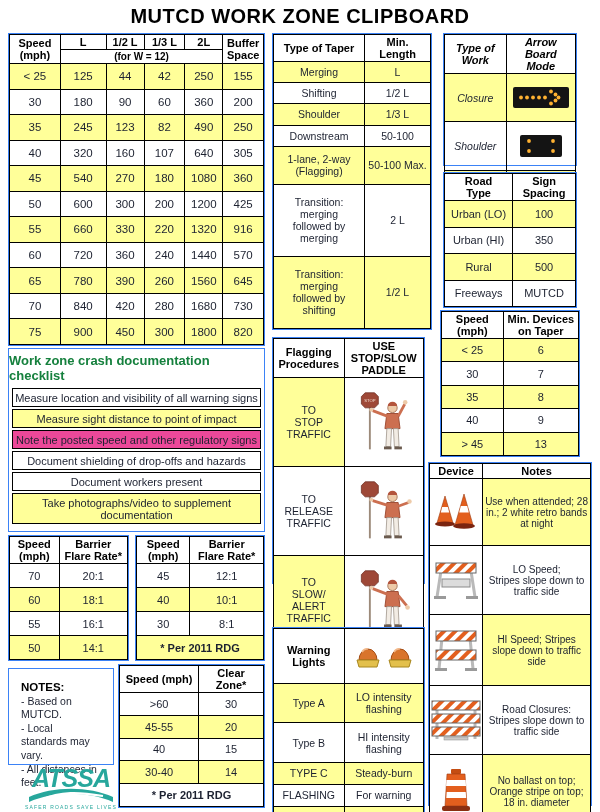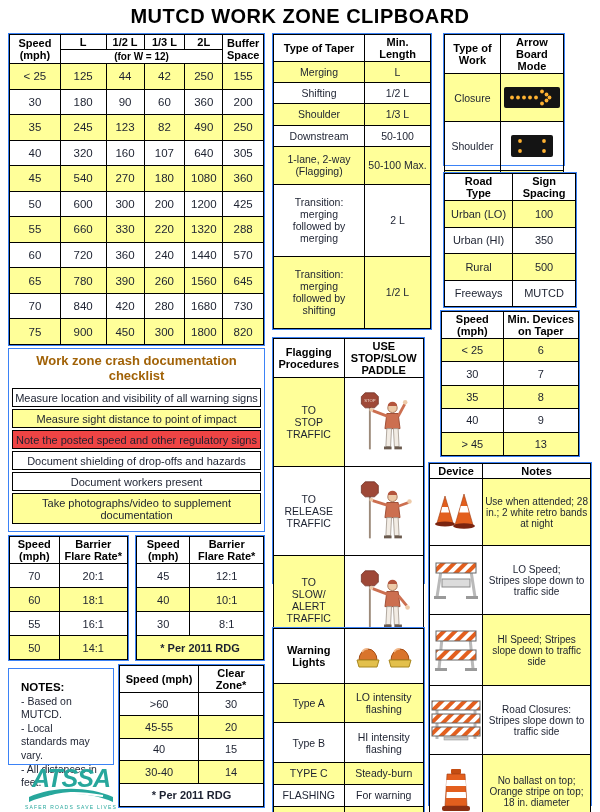--- a/index.html
+++ b/index.html
@@ -10,21 +10,21 @@
   table { border-collapse:collapse; width:100%; height:100%; table-layout:fixed; }
   td,th { border:1px solid #000; text-align:center; vertical-align:middle; font-size:11px; padding:1px 2px; white-space:pre-line; }
   th { font-weight:bold; color:#000; background:#fff; }
   tr.hl td, td.hl { background:#FFFF99; }
   .sub { font-size:10px; font-weight:bold; }
   
   .speed td { font-size:11.5px; }
   
   .taper td { font-size:10.5px; }
   
-  .ck-title { font-weight:bold; font-size:13px; text-align:center; padding:4px 0 3px; color:#a16207; }
+  .ck-title { font-weight:bold; font-size:13px; padding:4px 0 3px; color:#15803d; }
   .ck-item { border:1px solid #000; margin:2px 3px; padding:2.5px 2px; font-size:11px; text-align:center; }
   
   .notes-title { font-weight:bold; font-size:11.5px; color:#000; margin:2px 0 2px 2px; }
   .note-item { font-size:10.5px; margin:1px 2px 1px 2px; line-height:1.25; }
   
   .devices td { font-size:10px; }
   .devices td.icon-cell { background:#fff; padding:2px 0; }
   
   .flagging td { font-size:10.5px; }
   .flagging td.img-cell { background:#fff; }
@@ -115,21 +115,21 @@
             <td>200</td>
             <td>1200</td>
             <td>425</td>
           </tr>
           <tr class="hl">
             <td>55</td>
             <td>660</td>
             <td>330</td>
             <td>220</td>
             <td>1320</td>
-            <td>288</td>
+            <td>916</td>
           </tr>
           <tr>
             <td>60</td>
             <td>720</td>
             <td>360</td>
             <td>240</td>
             <td>1440</td>
             <td>570</td>
           </tr>
           <tr class="hl">
@@ -205,21 +205,21 @@
             <td>Transition:
 merging
 followed by
 shifting</td>
             <td>1/2 L</td>
           </tr>
         </tbody>
     </table>
   </div>
 
-  <div class="block" style="left:443px; top:33px; width:122px; height:133px;">
+  <div class="block" style="left:443px; top:33px; width:134px; height:133px;font-style:italic;">
     <table>
       <colgroup>
           <col style="width:47%">
           <col style="width:53%">
         </colgroup>
       <thead>
           <tr>
         <th>Type of
 Work</th>
         <th>Arrow Board
@@ -580,21 +580,21 @@
           </tr>
         </tbody>
     </table>
   </div>
 
   <div class="block" style="left:8px; top:348px; width:257px; height:184px;">
     <div class="ck-title">Work zone crash documentation checklist</div>
     <div>
         <div class="ck-item">Measure location and visibility of all warning signs</div>
         <div class="ck-item hl" style="background: rgb(255, 255, 153);">Measure sight distance to point of impact</div>
-        <div class="ck-item hl" style="background: #ef4444;">Note the posted speed and other regulatory signs</div>
+        <div class="ck-item hl" style="background: #ec4899;">Note the posted speed and other regulatory signs</div>
         <div class="ck-item">Document shielding of drop-offs and hazards</div>
         <div class="ck-item">Document workers present</div>
         <div class="ck-item hl" style="background: rgb(255, 255, 153);">Take photographs/video to supplement documentation</div>
       </div>
   </div>
 
   <div class="block cell-pad" style="left:8px; top:535px; width:121px; height:126px;">
     <table>
       <colgroup>
           <col style="width:42%">

